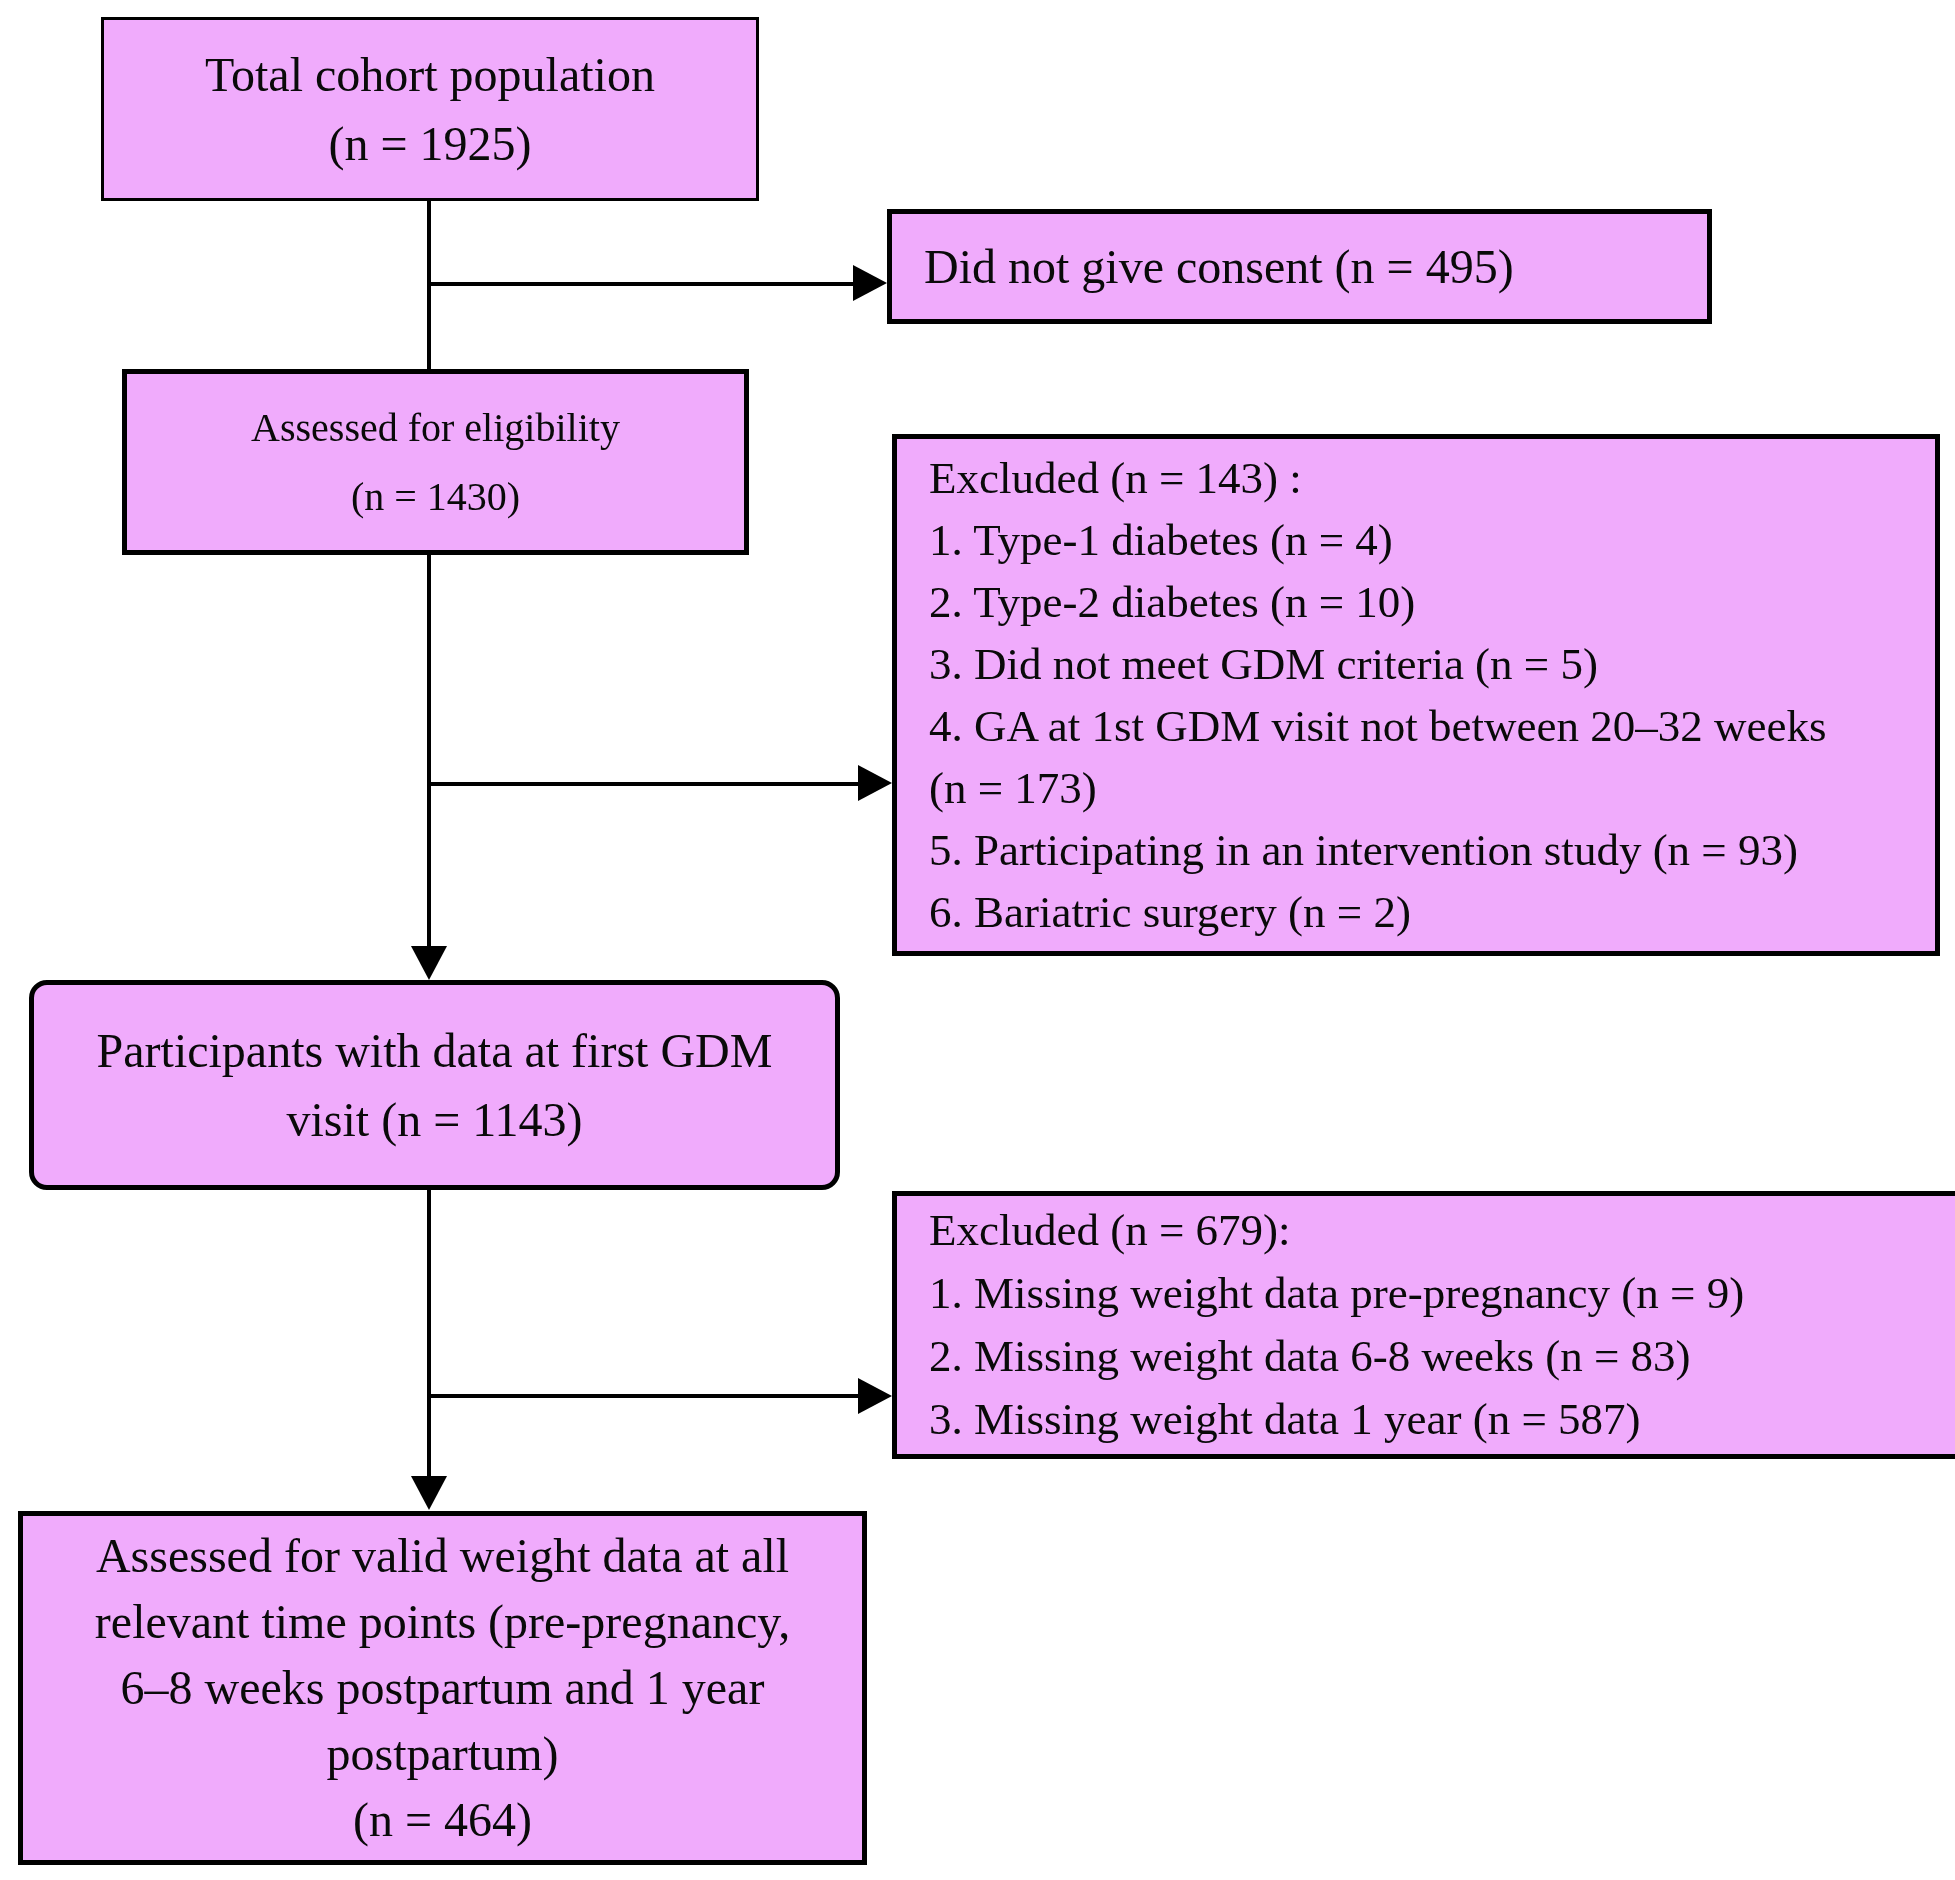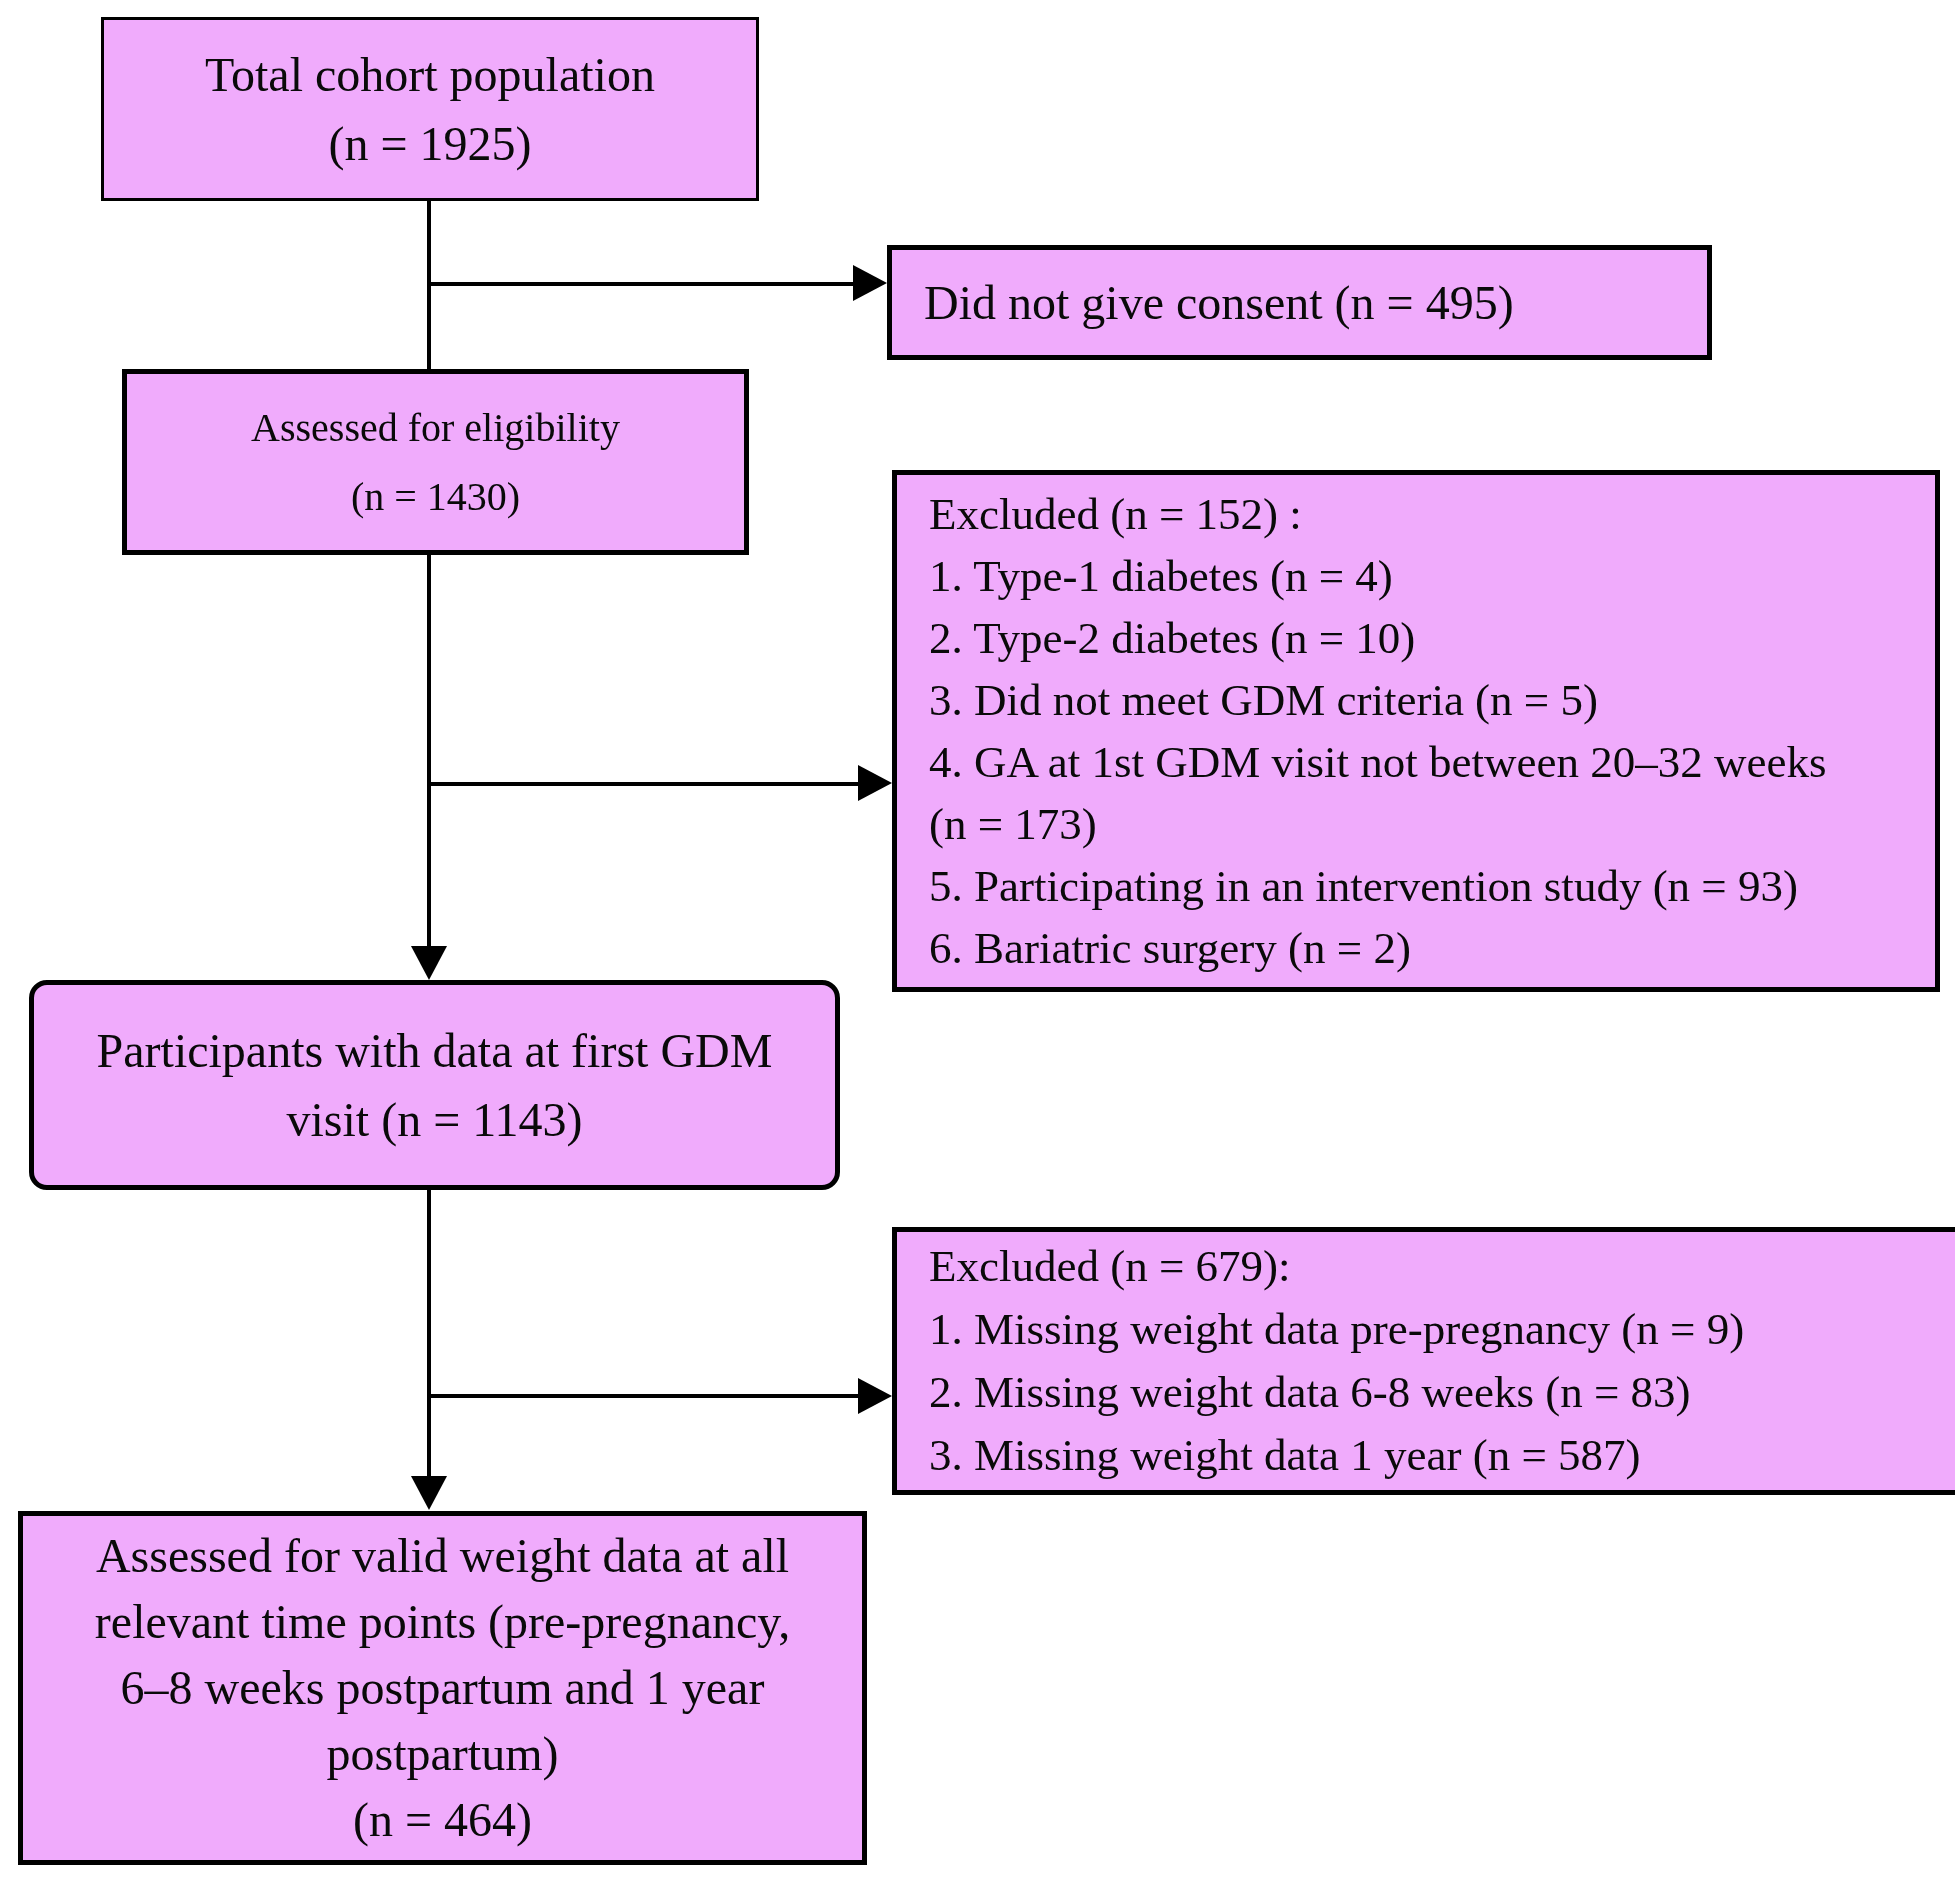--- a/index.html
+++ b/index.html
@@ -15,21 +15,21 @@
   .box{
     position:absolute;
     background:#f0abfc;
     border:5.5px solid #000;
     box-sizing:border-box;
     display:flex;
     flex-direction:column;
   }
   .box .line{white-space:nowrap;}
   .center{justify-content:center;align-items:center;text-align:center;}
-  .leftal{justify-content:center;align-items:flex-start;text-align:left;padding:12.2px 32px;margin-top:36px;}
+  .leftal{justify-content:center;align-items:flex-start;text-align:left;padding:12.2px 32px;}
 
   #box-total{left:101px;top:16.5px;width:658px;height:184px;border-width:3.1px;font-size:48px;line-height:69px;}
   #box-consent{left:887px;top:209px;width:825px;height:115px;font-size:48px;line-height:55px;}
   #box-eligibility{left:122px;top:369px;width:627px;height:186px;font-size:40px;line-height:69px;}
   #box-excluded1{left:892px;top:434px;width:1048px;height:522px;font-size:45px;line-height:62px;}
   #box-participants{left:29px;top:980px;width:811px;height:210px;font-size:48px;line-height:69px;border-radius:18px;}
   #box-excluded2{left:892px;top:1191px;width:1199px;height:268px;font-size:45px;line-height:63px;}
   #box-final{left:18px;top:1511px;width:849px;height:354px;font-size:48px;line-height:66px;}
 
   .vline,.hline{position:absolute;background:#000;}
@@ -84,21 +84,21 @@
   <div class="box leftal" id="box-consent">
     <div class="line">Did not give consent (n = 495)</div>
   </div>
 
   <div class="box center" id="box-eligibility">
     <div class="line">Assessed for eligibility</div>
     <div class="line">(n = 1430)</div>
   </div>
 
   <div class="box leftal" id="box-excluded1">
-    <div class="line">Excluded (n = 152) :</div>
+    <div class="line">Excluded (n = 143) :</div>
     <div class="line">1. Type-1 diabetes (n = 4)</div>
     <div class="line">2. Type-2 diabetes (n = 10)</div>
     <div class="line">3. Did not meet GDM criteria (n = 5)</div>
     <div class="line">4. GA at 1st GDM visit not between 20–32 weeks</div>
     <div class="line">(n = 173)</div>
     <div class="line">5. Participating in an intervention study (n = 93)</div>
     <div class="line">6. Bariatric surgery (n = 2)</div>
   </div>
 
   <div class="box center" id="box-participants">

